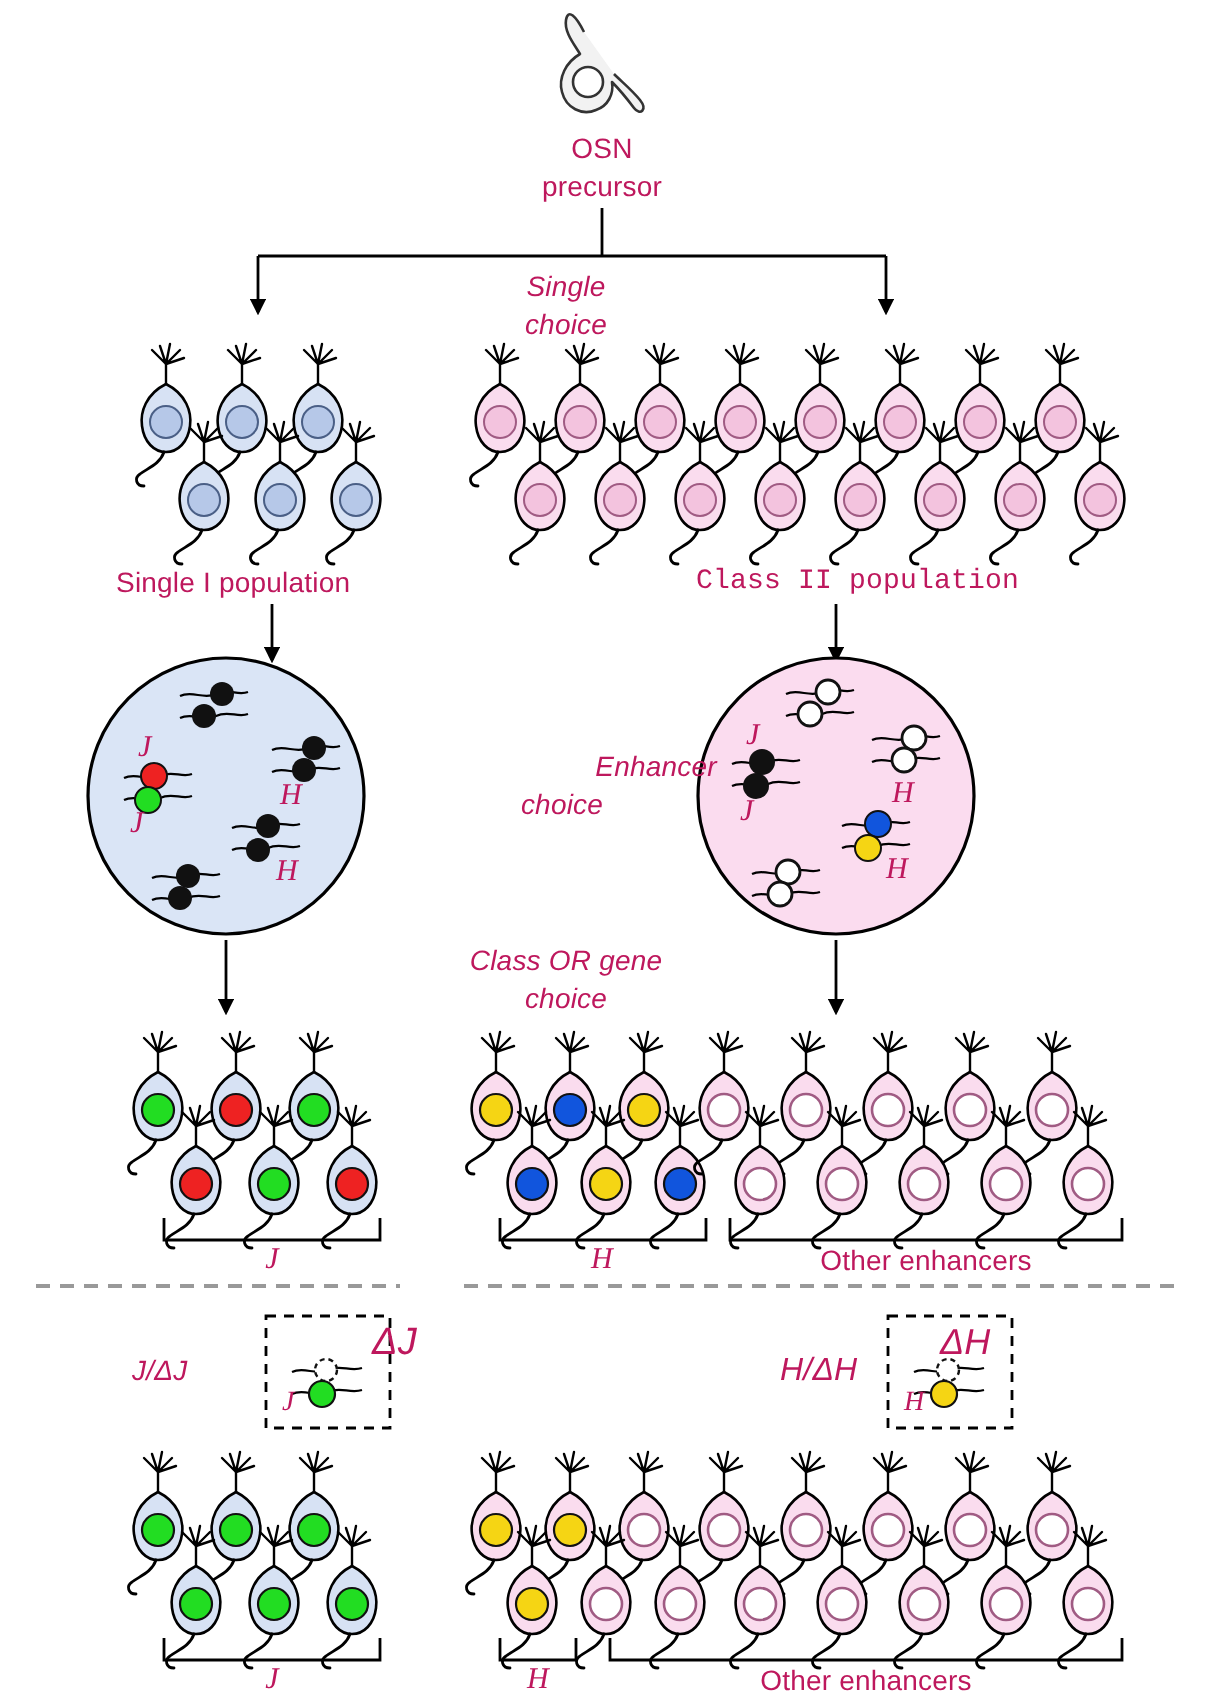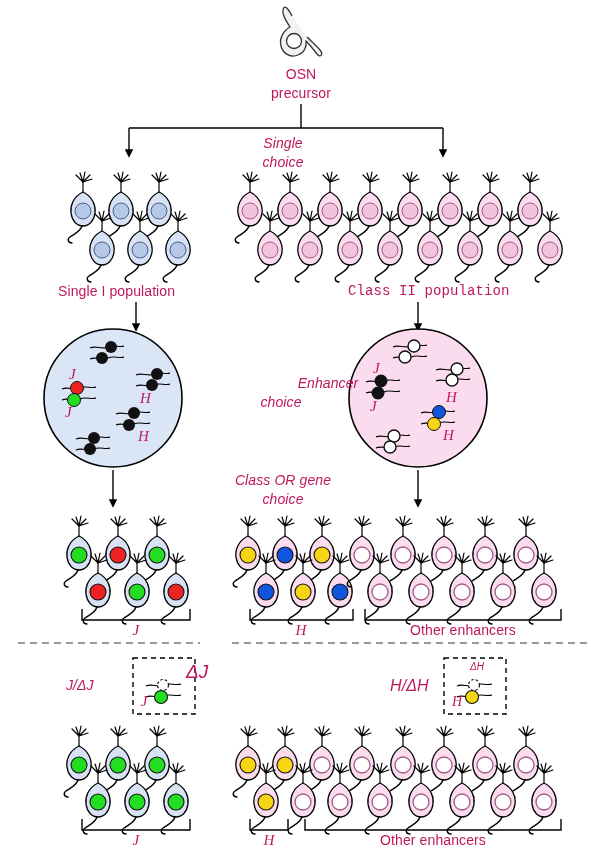--- a/index.html
+++ b/index.html
@@ -477,20 +477,20 @@
 
 <div class="lbl center serif-ital" style="left:136px;top:622px;font-size:15px;">J</div>
 <div class="lbl center serif-ital" style="left:301px;top:622px;font-size:15px;">H</div>
 <div class="lbl center" style="left:463px;top:622px;">Other enhancers</div>
 
 <div class="lbl ital" style="left:66px;top:677px;font-size:14px;">J/ΔJ</div>
 <div class="lbl ital" style="left:390px;top:677px;font-size:16px;">H/ΔH</div>
 
 <div class="lbl ital" style="left:158px;top:661px;font-size:19px;margin-left:28px;">ΔJ</div>
 <div class="lbl serif-ital" style="left:141px;top:694px;font-size:14px;">J</div>
-<div class="lbl ital" style="left:470px;top:661px;font-size:10px;">ΔH</div>
+<div class="lbl ital" style="left:470px;top:661px;font-size:18px;">ΔH</div>
 <div class="lbl serif-ital" style="left:452px;top:694px;font-size:14px;">H</div>
 
 <div class="lbl center serif-ital" style="left:136px;top:832px;font-size:15px;">J</div>
 <div class="lbl center serif-ital" style="left:269px;top:832px;font-size:15px;">H</div>
 <div class="lbl center" style="left:433px;top:832px;">Other enhancers</div>
 
 </div>
 
 </body></html>

